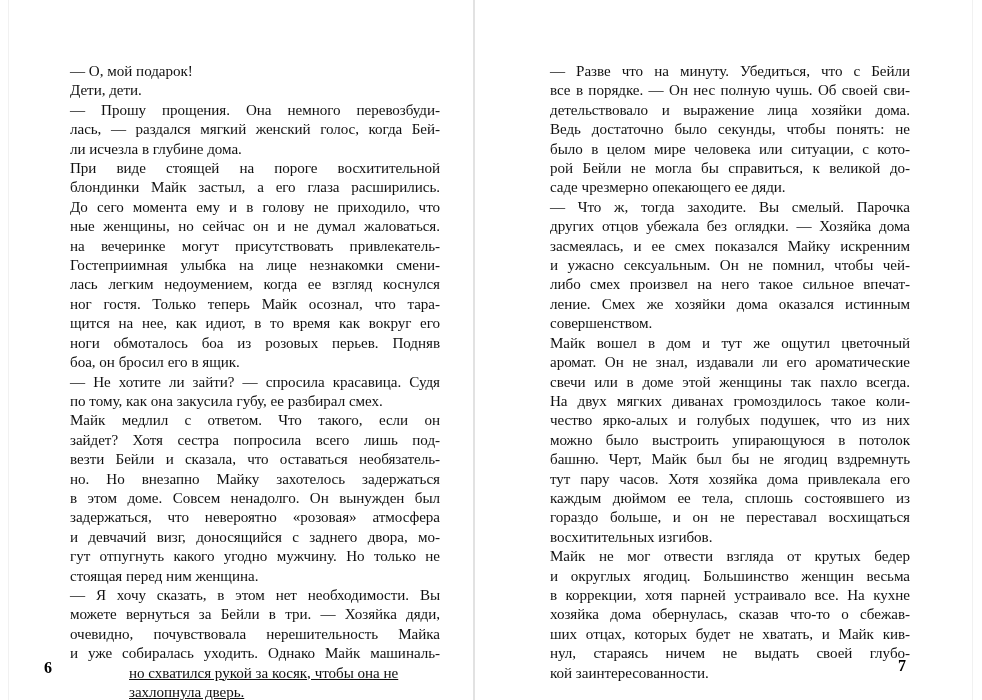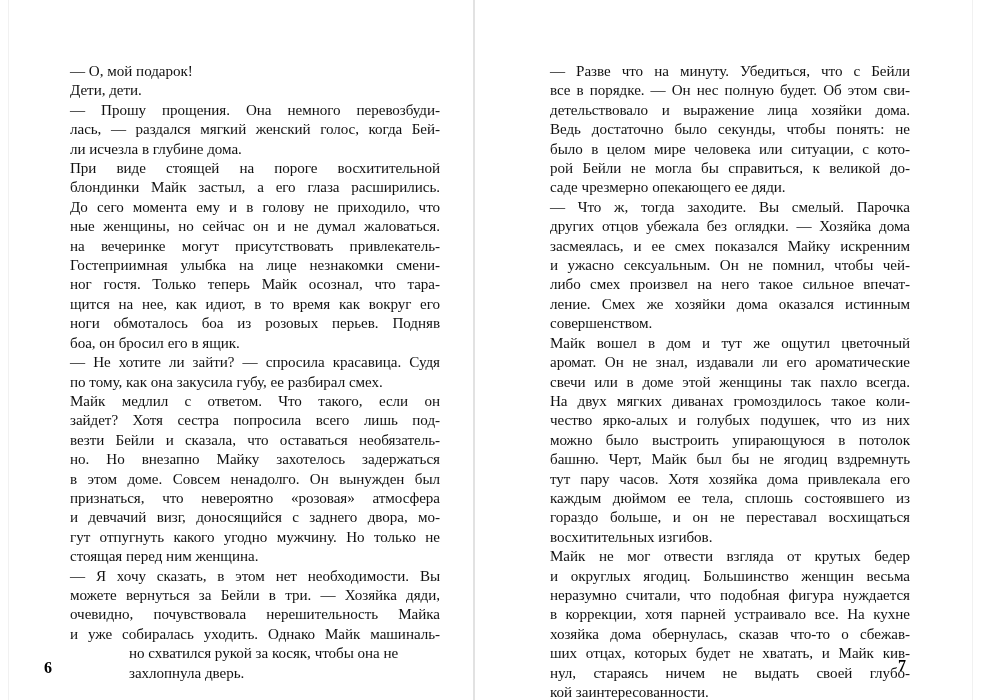--- a/index.html
+++ b/index.html
@@ -89,20 +89,21 @@
   p.para .ln.last {
     text-align-last: left;
   }
   p.para .ln.indent-first {
     text-indent: 26px;
   }
   
   p.para .ln.foot-indent {
     margin-left: 59px;
     text-align-last: left;
+    text-decoration: underline;
   }
 
   .folio {
     position: absolute;
     font-weight: bold;
     font-size: 16px;
     line-height: 19.4px;
     color: #000000;
   }
   .folio.verso-folio { left: 44px;  top: 658px; }
@@ -130,57 +131,58 @@
           <span class="ln">лась, — раздался мягкий женский голос, когда Бей-</span>
           <span class="ln last">ли исчезла в глубине дома.</span>
         </p>
         <p class="para">
           <span class="ln indent-first">При виде стоящей на пороге восхитительной</span>
           <span class="ln">блондинки Майк застыл, а его глаза расширились.</span>
           <span class="ln">До сего момента ему и в голову не приходило, что</span>
           <span class="ln">ные женщины, но сейчас он и не думал жаловаться.</span>
           <span class="ln">на вечеринке могут присутствовать привлекатель-</span>
           <span class="ln">Гостеприимная улыбка на лице незнакомки смени-</span>
+          <span class="ln">лась легким недоумением, когда ее взгляд коснулся</span>
           <span class="ln">ног гостя. Только теперь Майк осознал, что тара-</span>
           <span class="ln">щится на нее, как идиот, в то время как вокруг его</span>
           <span class="ln">ноги обмоталось боа из розовых перьев. Подняв</span>
           <span class="ln last">боа, он бросил его в ящик.</span>
         </p>
         <p class="para">
           <span class="ln indent-first">— Не хотите ли зайти? — спросила красавица. Судя</span>
           <span class="ln last">по тому, как она закусила губу, ее разбирал смех.</span>
         </p>
         <p class="para">
           <span class="ln indent-first">Майк медлил с ответом. Что такого, если он</span>
           <span class="ln">зайдет? Хотя сестра попросила всего лишь под-</span>
           <span class="ln">везти Бейли и сказала, что оставаться необязатель-</span>
           <span class="ln">но. Но внезапно Майку захотелось задержаться</span>
           <span class="ln">в этом доме. Совсем ненадолго. Он вынужден был</span>
-          <span class="ln">признаться, что невероятно «розовая» атмосфера</span>
+          <span class="ln">задержаться, что невероятно «розовая» атмосфера</span>
           <span class="ln">и девчачий визг, доносящийся с заднего двора, мо-</span>
           <span class="ln">гут отпугнуть какого угодно мужчину. Но только не</span>
           <span class="ln last">стоящая перед ним женщина.</span>
         </p>
         <p class="para">
           <span class="ln indent-first">— Я хочу сказать, в этом нет необходимости. Вы</span>
           <span class="ln">можете вернуться за Бейли в три. — Хозяйка дяди,</span>
           <span class="ln">очевидно, почувствовала нерешительность Майка</span>
           <span class="ln">и уже собиралась уходить. Однако Майк машиналь-</span>
           <span class="ln foot-indent">но схватился рукой за косяк, чтобы она не</span>
           <span class="ln last foot-indent">захлопнула дверь.</span>
         </p>
       </div>
     <div class="folio verso-folio">6</div>
   </div>
 
   <div class="page recto">
     <div class="text-block" id="right-col">
         <p class="para">
           <span class="ln indent-first">— Разве что на минуту. Убедиться, что с Бейли</span>
-          <span class="ln">все в порядке. — Он нес полную будет. Об этом сви-</span>
+          <span class="ln">все в порядке. — Он нес полную чушь. Об своей сви-</span>
           <span class="ln">детельствовало и выражение лица хозяйки дома.</span>
           <span class="ln">Ведь достаточно было секунды, чтобы понять: не</span>
           <span class="ln">было в целом мире человека или ситуации, с кото-</span>
           <span class="ln">рой Бейли не могла бы справиться, к великой до-</span>
           <span class="ln last">саде чрезмерно опекающего ее дяди.</span>
         </p>
         <p class="para">
           <span class="ln indent-first">— Что ж, тогда заходите. Вы смелый. Парочка</span>
           <span class="ln">других отцов убежала без оглядки. — Хозяйка дома</span>
           <span class="ln">засмеялась, и ее смех показался Майку искренним</span>
@@ -198,21 +200,20 @@
           <span class="ln">можно было выстроить упирающуюся в потолок</span>
           <span class="ln">башню. Черт, Майк был бы не ягодиц вздремнуть</span>
           <span class="ln">тут пару часов. Хотя хозяйка дома привлекала его</span>
           <span class="ln">каждым дюймом ее тела, сплошь состоявшего из</span>
           <span class="ln">гораздо больше, и он не переставал восхищаться</span>
           <span class="ln last">восхитительных изгибов.</span>
         </p>
         <p class="para">
           <span class="ln indent-first">Майк не мог отвести взгляда от крутых бедер</span>
           <span class="ln">и округлых ягодиц. Большинство женщин весьма</span>
-          <span class="ln">неразумно считали, что подобная фигура нуждается</span>
           <span class="ln">в коррекции, хотя парней устраивало все. На кухне</span>
           <span class="ln">хозяйка дома обернулась, сказав что-то о сбежав-</span>
           <span class="ln">ших отцах, которых будет не хватать, и Майк кив-</span>
           <span class="ln">нул, стараясь ничем не выдать своей глубо-</span>
           <span class="ln last">кой заинтересованности.</span>
         </p>
       </div>
     <div class="folio recto-folio">7</div>
   </div>
 

